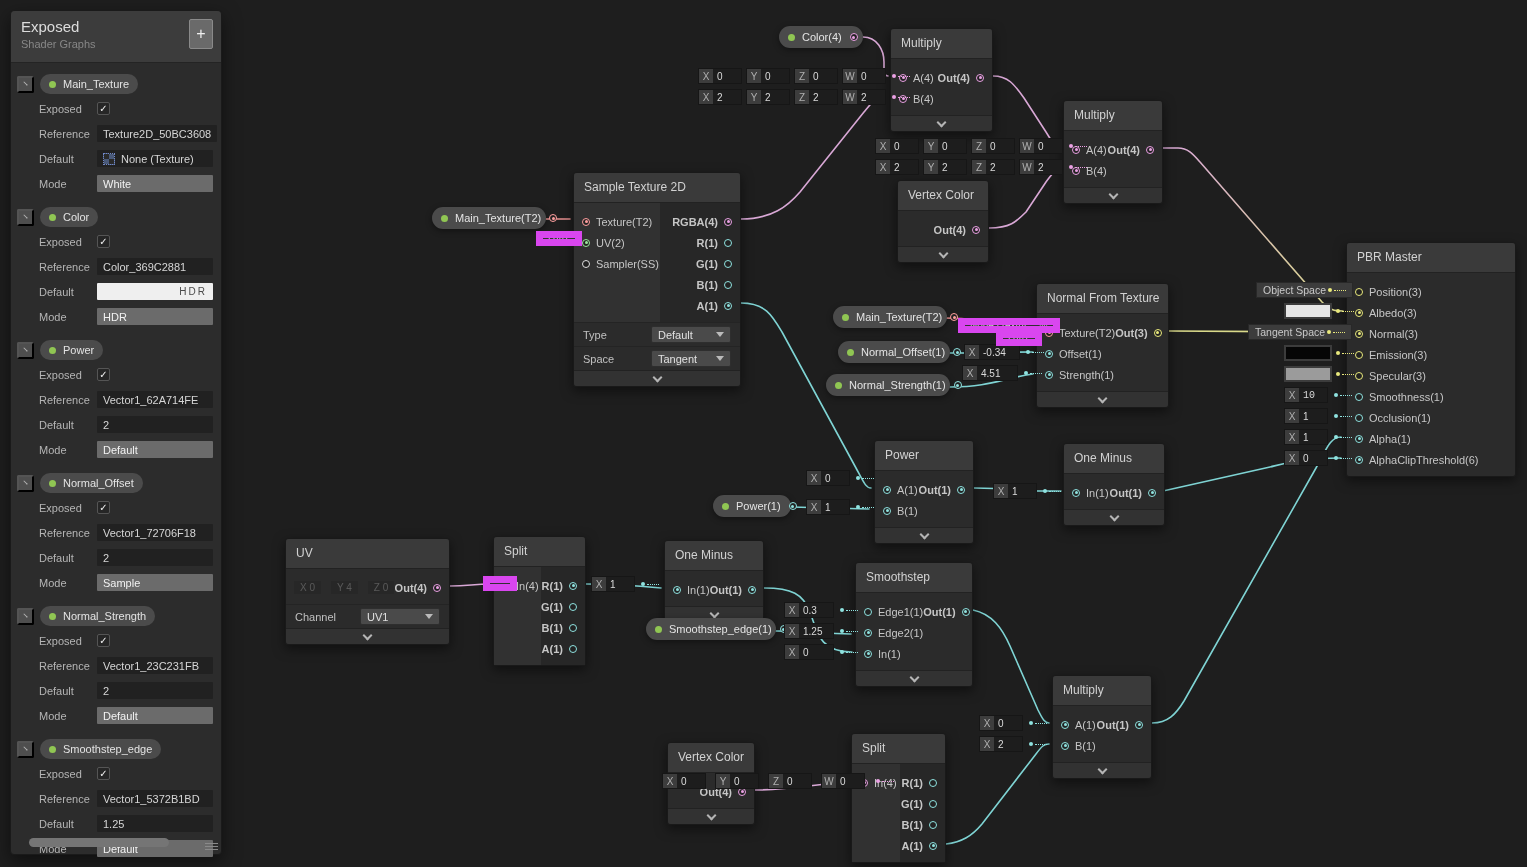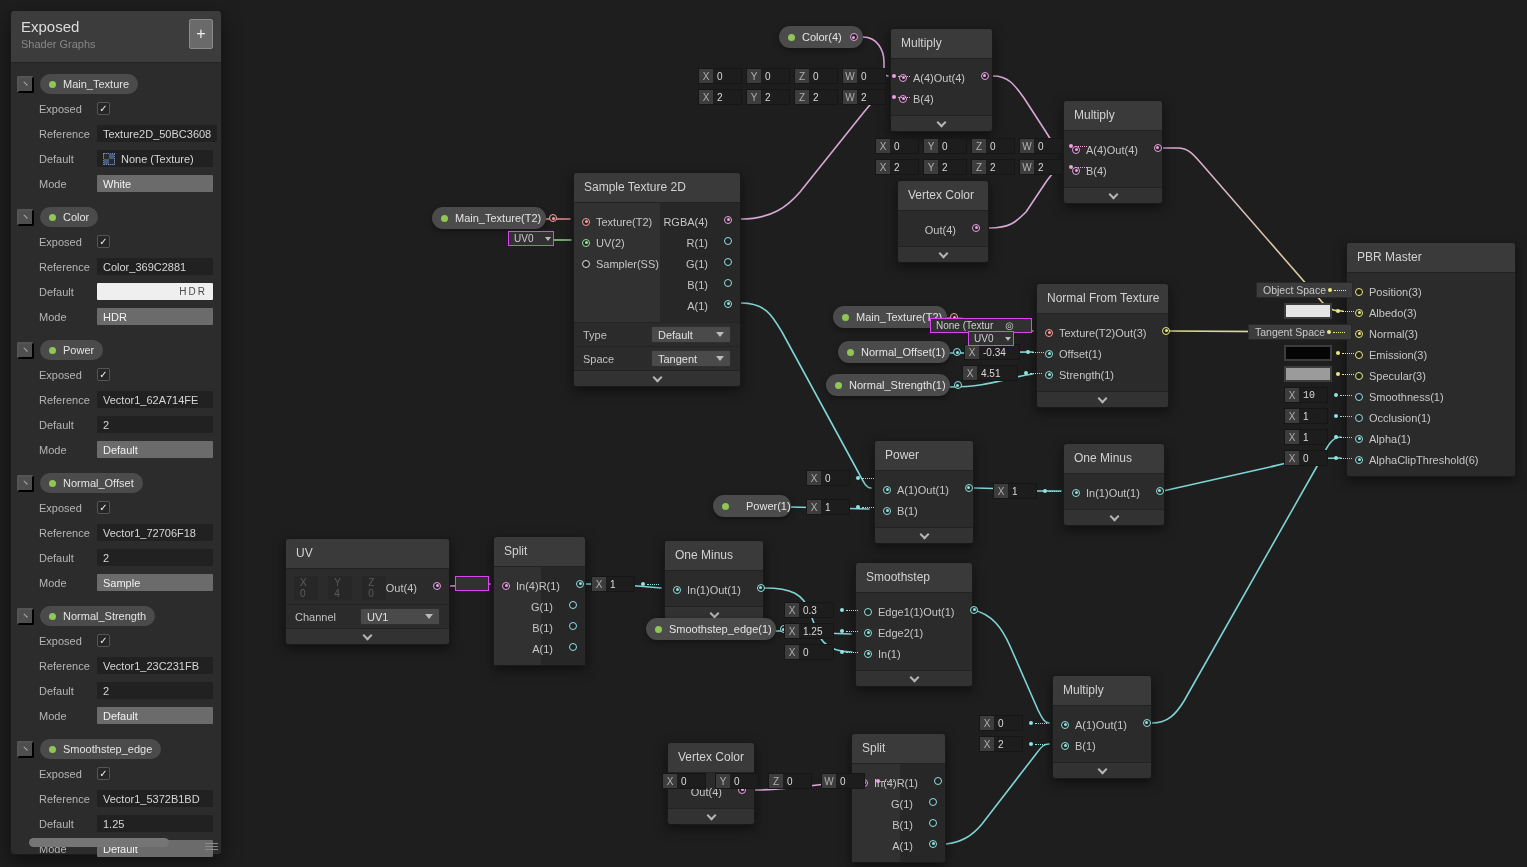--- a/index.html
+++ b/index.html
@@ -10,21 +10,21 @@
 
   
   .node{position:absolute;z-index:2;background:#2b2b2b;border:1px solid #191919;border-radius:3px;
         box-shadow:0 4px 12px rgba(0,0,0,.5);}
   .ntitle{height:30px;line-height:29px;padding:0 10px;font-size:12px;color:#d2d2d2;background:#3a3a3a;
           border-bottom:1px solid #222;border-radius:3px 3px 0 0;white-space:nowrap;overflow:hidden;}
   .nbody{padding:8px 0 6px 0;}
   .nbody.split{background:linear-gradient(90deg,#313131 0 52%,#272727 52% 100%);}
   .nrow{height:21px;display:flex;align-items:center;padding:0 8px;position:relative;font-size:11px;color:#c6c6c6;}
   .inpart{display:flex;align-items:center;gap:6px;}
-  .outpart{display:flex;gap:16px;margin-left:auto;}
+  .outpart{display:flex;align-items:center;gap:6px;margin-left:auto;font-weight:bold;}
   .port{width:8px;height:8px;border-radius:50%;border:1.4px solid #888;display:inline-flex;
         align-items:center;justify-content:center;flex:none;background:#222;}
   .pdot{width:3px;height:3px;border-radius:50%;}
   .orow{height:24px;display:flex;align-items:center;padding:0 9px;font-size:11px;color:#c0c0c0;border-top:1px solid #242424;}
   .dd{margin-left:auto;width:80px;height:17px;background:#4a4a4a;border:1px solid #2e2e2e;border-radius:2px;
       display:flex;align-items:center;padding:0 6px;color:#e0e0e0;font-size:11px;}
   .dd .arr{margin-left:auto;width:0;height:0;border-left:4px solid transparent;border-right:4px solid transparent;border-top:5px solid #bbb;}
   .chev{height:16px;border-top:1px solid #222;display:flex;align-items:center;justify-content:center;background:#323232;border-radius:0 0 3px 3px;}
   .cv{width:7px;height:7px;border-left:2px solid #b5b5b5;border-bottom:2px solid #b5b5b5;transform:rotate(-45deg);margin-top:-3px;}
   .faintcells{display:flex;gap:10px;opacity:.25;font-size:10px;color:#ddd;}
@@ -40,22 +40,22 @@
   .fg{position:absolute;z-index:3;display:flex;align-items:center;}
   .fc{display:flex;height:16px;margin-right:4px;border:1px solid #161616;}
   .fl{min-width:14px;background:#3d3d3d;color:#b0b0b0;font-size:10px;display:flex;align-items:center;justify-content:center;padding:0 2px;}
   .fv{background:#1d1d1d;color:#dadada;font-size:10px;display:flex;align-items:center;padding:0 4px;}
   .linkdot{width:4px;height:4px;border-radius:50%;margin:0 2px;flex:none;}
   .linkdash{width:12px;border-top:1.5px dotted #888;flex:none;}
 
   .chip{position:absolute;z-index:3;height:16px;background:#3c3c3c;border:1px solid #282828;color:#c9c9c9;
         font-size:10.5px;display:flex;align-items:center;padding:0 6px;white-space:nowrap;}
   .sw{position:absolute;z-index:3;border:2px solid #3c3c3c;}
-  .mini{position:absolute;z-index:4;height:15px;background:#313131;border:1px solid #d946ef;color:#cfcfcf;
-        font-size:10px;display:flex;align-items:center;padding:0 5px;gap:12px;white-space:nowrap;overflow:hidden;}
+  .mini{position:absolute;z-index:4;height:15px;background:#313131;border:7px solid #d946ef;color:#cfcfcf;
+        font-size:10px;display:flex;align-items:center;padding:0 5px;gap:12px;white-space:nowrap;overflow:hidden;margin-left:28px;}
   .mini .arr{width:0;height:0;border-left:3.5px solid transparent;border-right:3.5px solid transparent;border-top:4.5px solid #bbb;margin-left:auto;}
 
   
   #blackboard{position:absolute;left:10px;top:10px;width:212px;height:845px;z-index:5;background:#2c2c2c;
               border:1px solid #1a1a1a;border-radius:4px;box-shadow:0 6px 18px rgba(0,0,0,.5);}
   .bb-head{height:52px;background:#3c3c3c;border-bottom:1px solid #242424;border-radius:4px 4px 0 0;position:relative;padding:7px 10px;}
   .bb-title{font-size:15px;color:#dcdcdc;}
   .bb-sub{font-size:11px;color:#878787;margin-top:3px;}
   .bb-add{position:absolute;right:8px;top:8px;width:24px;height:30px;background:#6a6a6a;border:1px solid #8a8a8a;
           color:#f0f0f0;font-size:16px;display:flex;align-items:center;justify-content:center;border-radius:2px;}
@@ -652,21 +652,21 @@
           <span class="pdot" style="background: rgb(143, 227, 224);"></span>
         </span>
       </div>
       <div class="pill" style="left: 826px; top: 374px; width: 124px;">
         <span class="gdot"></span>
         <span>Normal_Strength(1)</span>
         <span class="port" style="border-color: rgb(143, 227, 224);">
           <span class="pdot" style="background: rgb(143, 227, 224);"></span>
         </span>
       </div>
-      <div class="pill" style="left: 713px; top: 495px; width: 78px; gap: 10px;">
+      <div class="pill" style="left: 713px; top: 495px; width: 78px;">
         <span class="gdot"></span>
         <span>Power(1)</span>
         <span class="port" style="border-color: rgb(143, 227, 224);">
           <span class="pdot" style="background: rgb(143, 227, 224);"></span>
         </span>
       </div>
       <div class="pill" style="left: 646px; top: 618px; width: 130px;">
         <span class="gdot"></span>
         <span>Smoothstep_edge(1)</span>
         <span class="port" style="border-color: rgb(143, 227, 224);">

